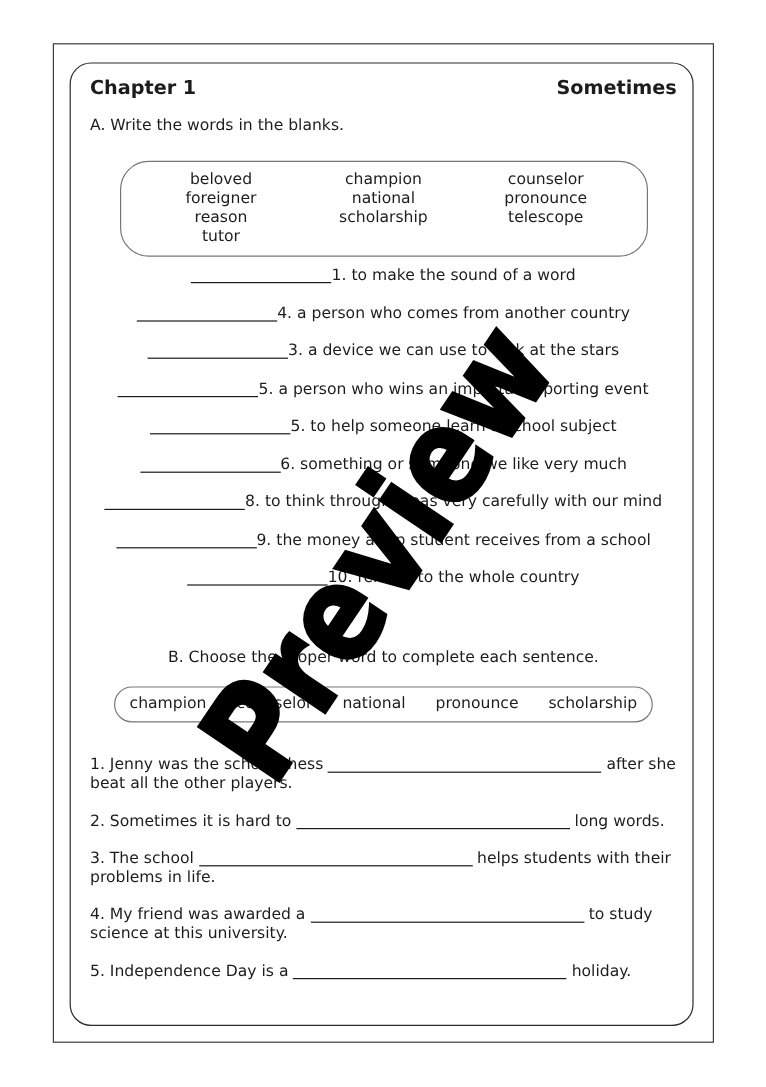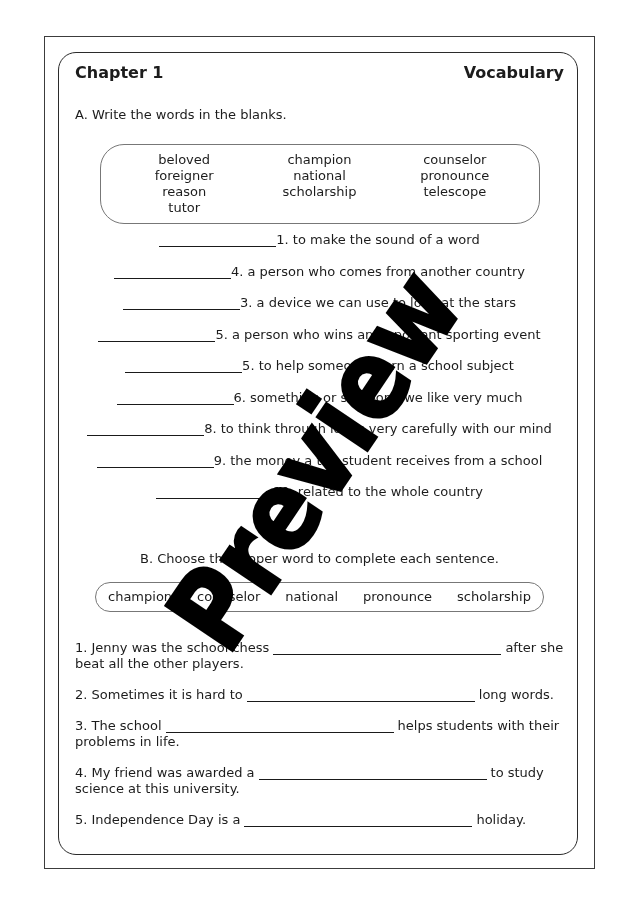--- a/index.html
+++ b/index.html
@@ -26,21 +26,21 @@
     background: #fff;
   }
   .content { padding: 10px 13px 0 16px; }
 
   .header-row {
     display: flex; justify-content: space-between; align-items: baseline;
     font-size: 16px; font-weight: bold; line-height: 20px;
   }
 
   .instruction { font-size: 13px; line-height: 16px; }
-  .instruction-a { margin-top: 24px; }
+  .instruction-a { margin-top: 14px; }
   .instruction-b { margin-top: 51px; text-align: center; }
 
   .wordbank {
     border: 1px solid #777777;
     margin: 0 auto;
     font-size: 13px; line-height: 16px;
     background: transparent;
   }
   .wordbank-a {
     margin-top: 21px;
@@ -92,21 +92,21 @@
 </head>
 <body>
 
 <div class="stage">
   <div class="page-outer"></div>
   <div class="page-inner">
     <div class="content">
 
       <div class="header-row">
         <span>Chapter 1</span>
-        <span>Vocabulary</span>
+        <span>Sometimes</span>
       </div>
 
       <div class="instruction instruction-a">A. Write the words in the blanks.</div>
 
       <div class="wordbank wordbank-a">
         <span class="wb-word">beloved</span>
         <span class="wb-word">champion</span>
         <span class="wb-word">counselor</span>
         <span class="wb-word">foreigner</span>
         <span class="wb-word">national</span>

